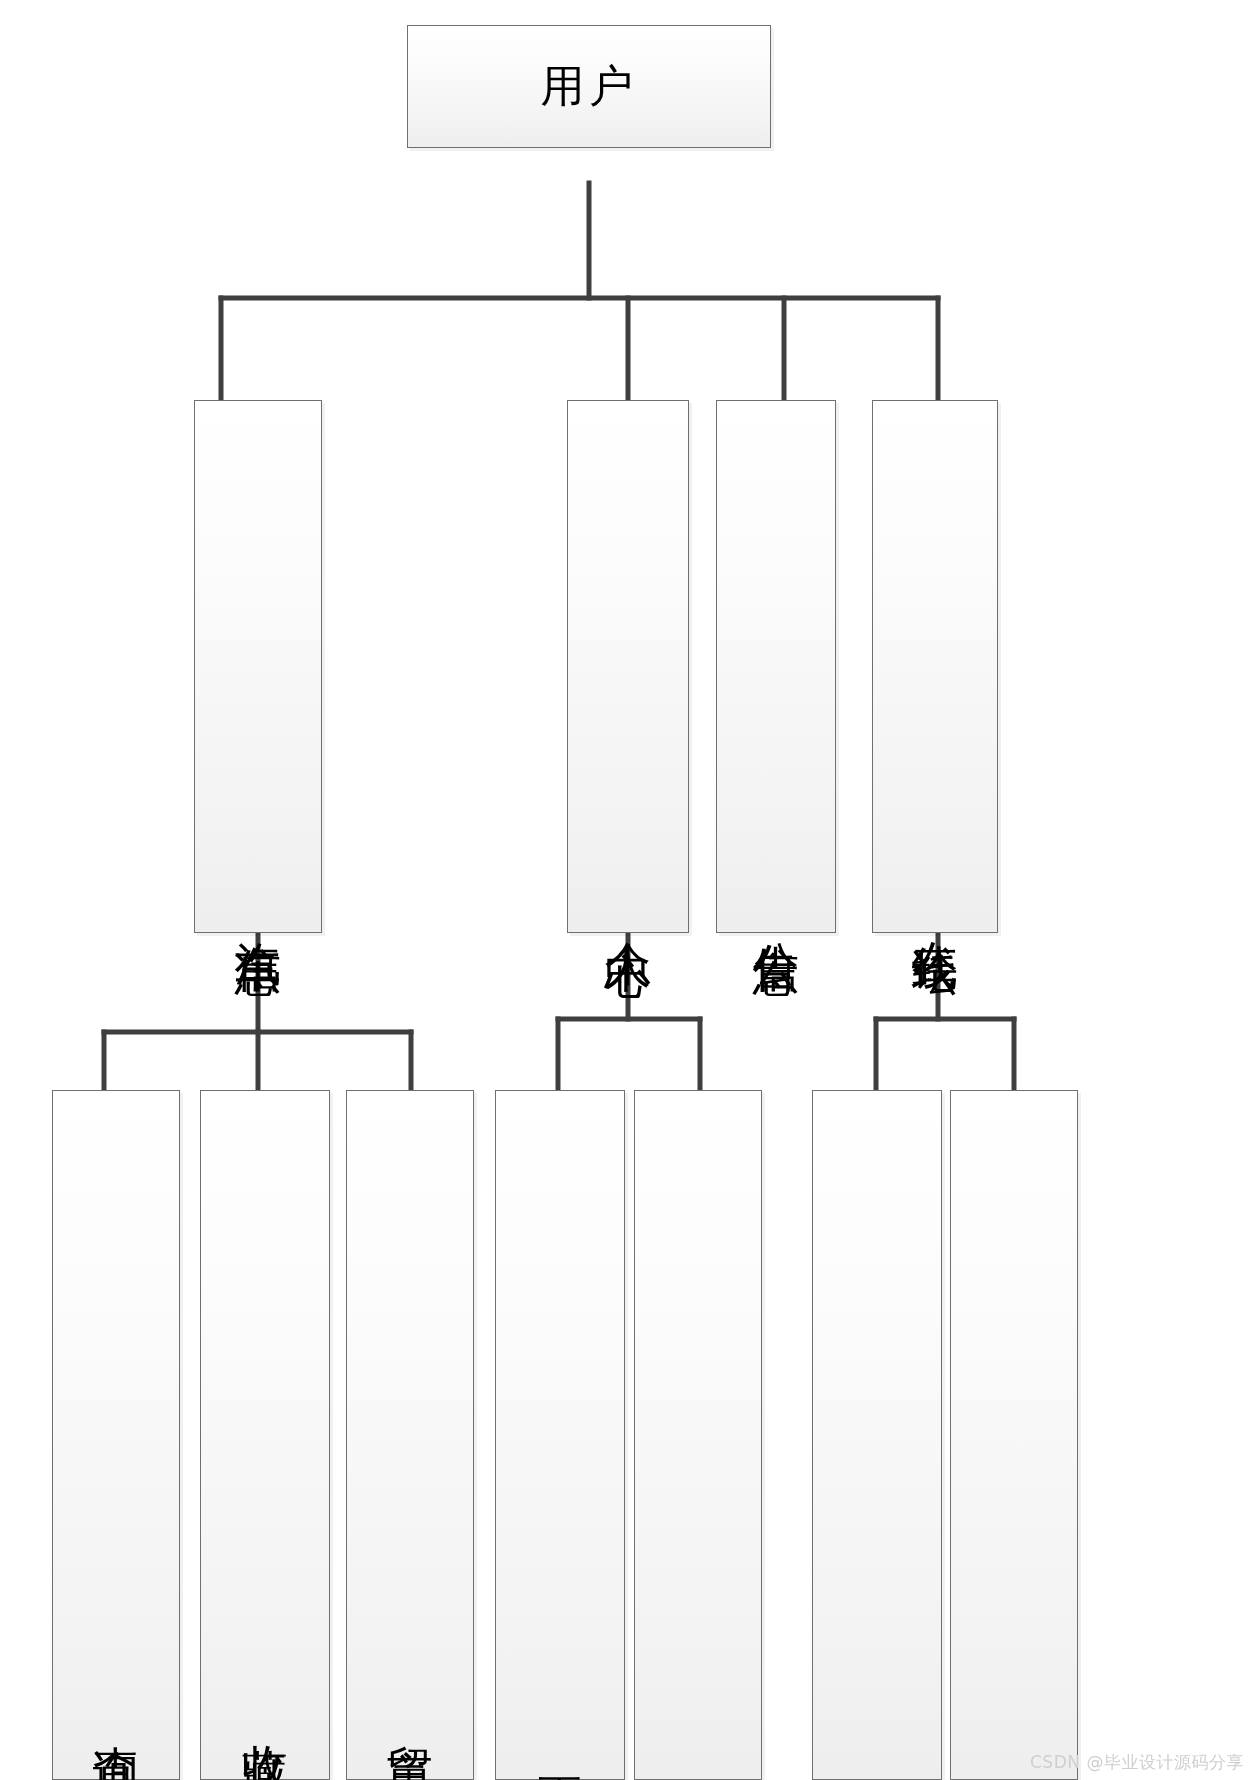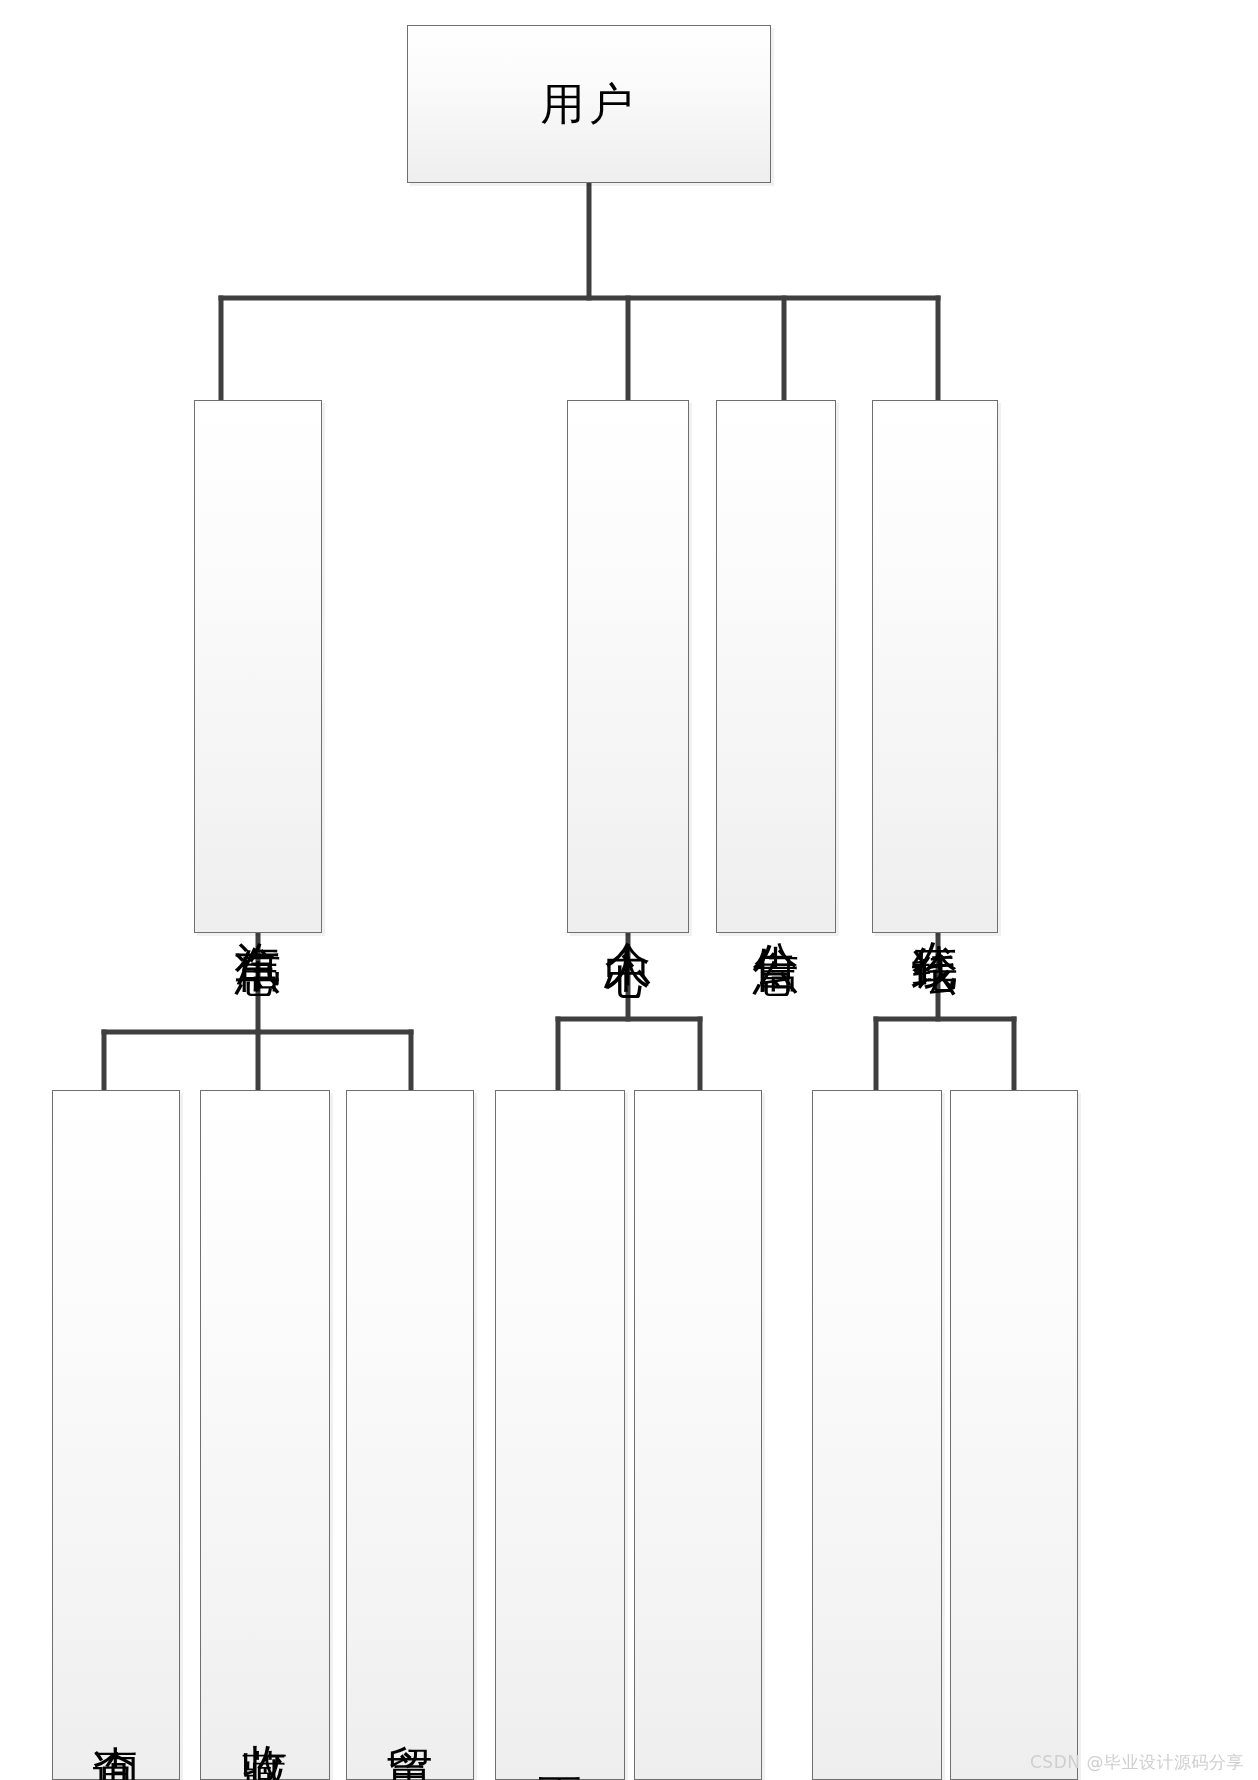--- a/index.html
+++ b/index.html
@@ -114,21 +114,21 @@
       <path d="M 558 1019 L 558 1090"></path>
       <path d="M 700 1019 L 700 1090"></path>
 
       <path d="M 938 933 L 938 1019"></path>
       <path d="M 876 1019 L 1014 1019"></path>
       <path d="M 876 1019 L 876 1090"></path>
       <path d="M 1014 1019 L 1014 1090"></path>
     </g>
   </svg>
 
-  <div class="node root" style="left:407px; top:25px; width:364px; height:158px;">
+  <div class="node root" style="left:407px; top:25px; width:364px; height:123px;">
     <span class="node-label">用户</span>
   </div>
 
   <div class="node vert" style="left:194px; top:400px; width:128px; height:533px;">
     <span class="node-label">汽车信息</span>
   </div>
 
   <div class="node vert" style="left:567px; top:400px; width:122px; height:533px;">
     <span class="node-label">个人中心</span>
   </div>

